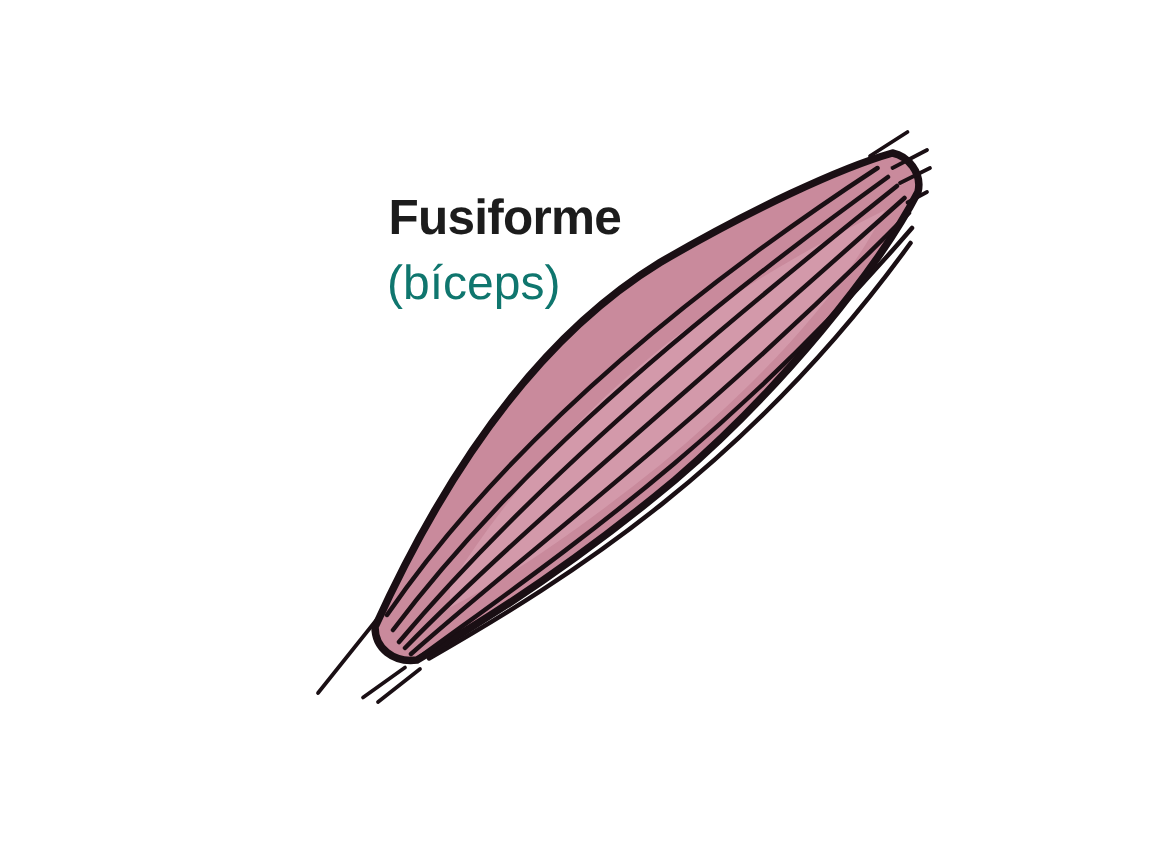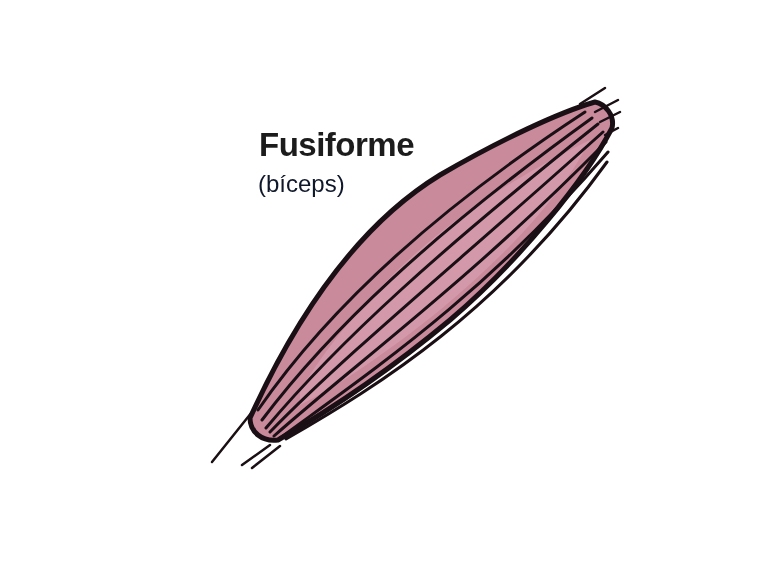--- a/index.html
+++ b/index.html
@@ -1,18 +1,18 @@
 <!DOCTYPE html>
 <html><head>
 <meta charset="utf-8">
 <style>
   html, body { margin: 0; padding: 0; background: #ffffff; }
   .canvas { position: relative; width: 768px; height: 576px; background: #ffffff; overflow: hidden; border-radius: 24px; }
   .label-title { position: absolute; left: 259px; top: 126px; font-family: "Liberation Sans", sans-serif; font-weight: bold; font-size: 33px; color: #1c1c1c; letter-spacing: -0.5px; }
-  .label-sub { position: absolute; left: 258px; top: 170px; font-family: "Liberation Sans", sans-serif; font-size: 24px; color: #0f172a; }
+  .label-sub { position: absolute; left: 258px; top: 170px; font-family: "Liberation Sans", sans-serif; font-size: 32px; color: #0f766e; }
   svg.muscle { position: absolute; left: 0; top: 0; }
 </style>
 </head>
 <body>
 
 <div class="canvas">
   <svg class="muscle" width="768" height="576" viewBox="0 0 768 576">
 
     <path d="M250,418 C290,330 350,230 440,175 C500,140 560,112 595,102 C605,104 615,115 612,128 C585,180 520,260 450,320 C390,370 330,410 278,440 C262,442 250,432 250,418 Z" fill="#c98a9c" stroke="#1a0f14" stroke-width="5"></path>
     <path d="M300,390 C350,310 420,240 500,190 C540,165 570,150 590,140 C560,200 500,260 440,310 C390,350 340,385 300,405 Z" fill="#dba3b4" opacity="0.6"></path>

